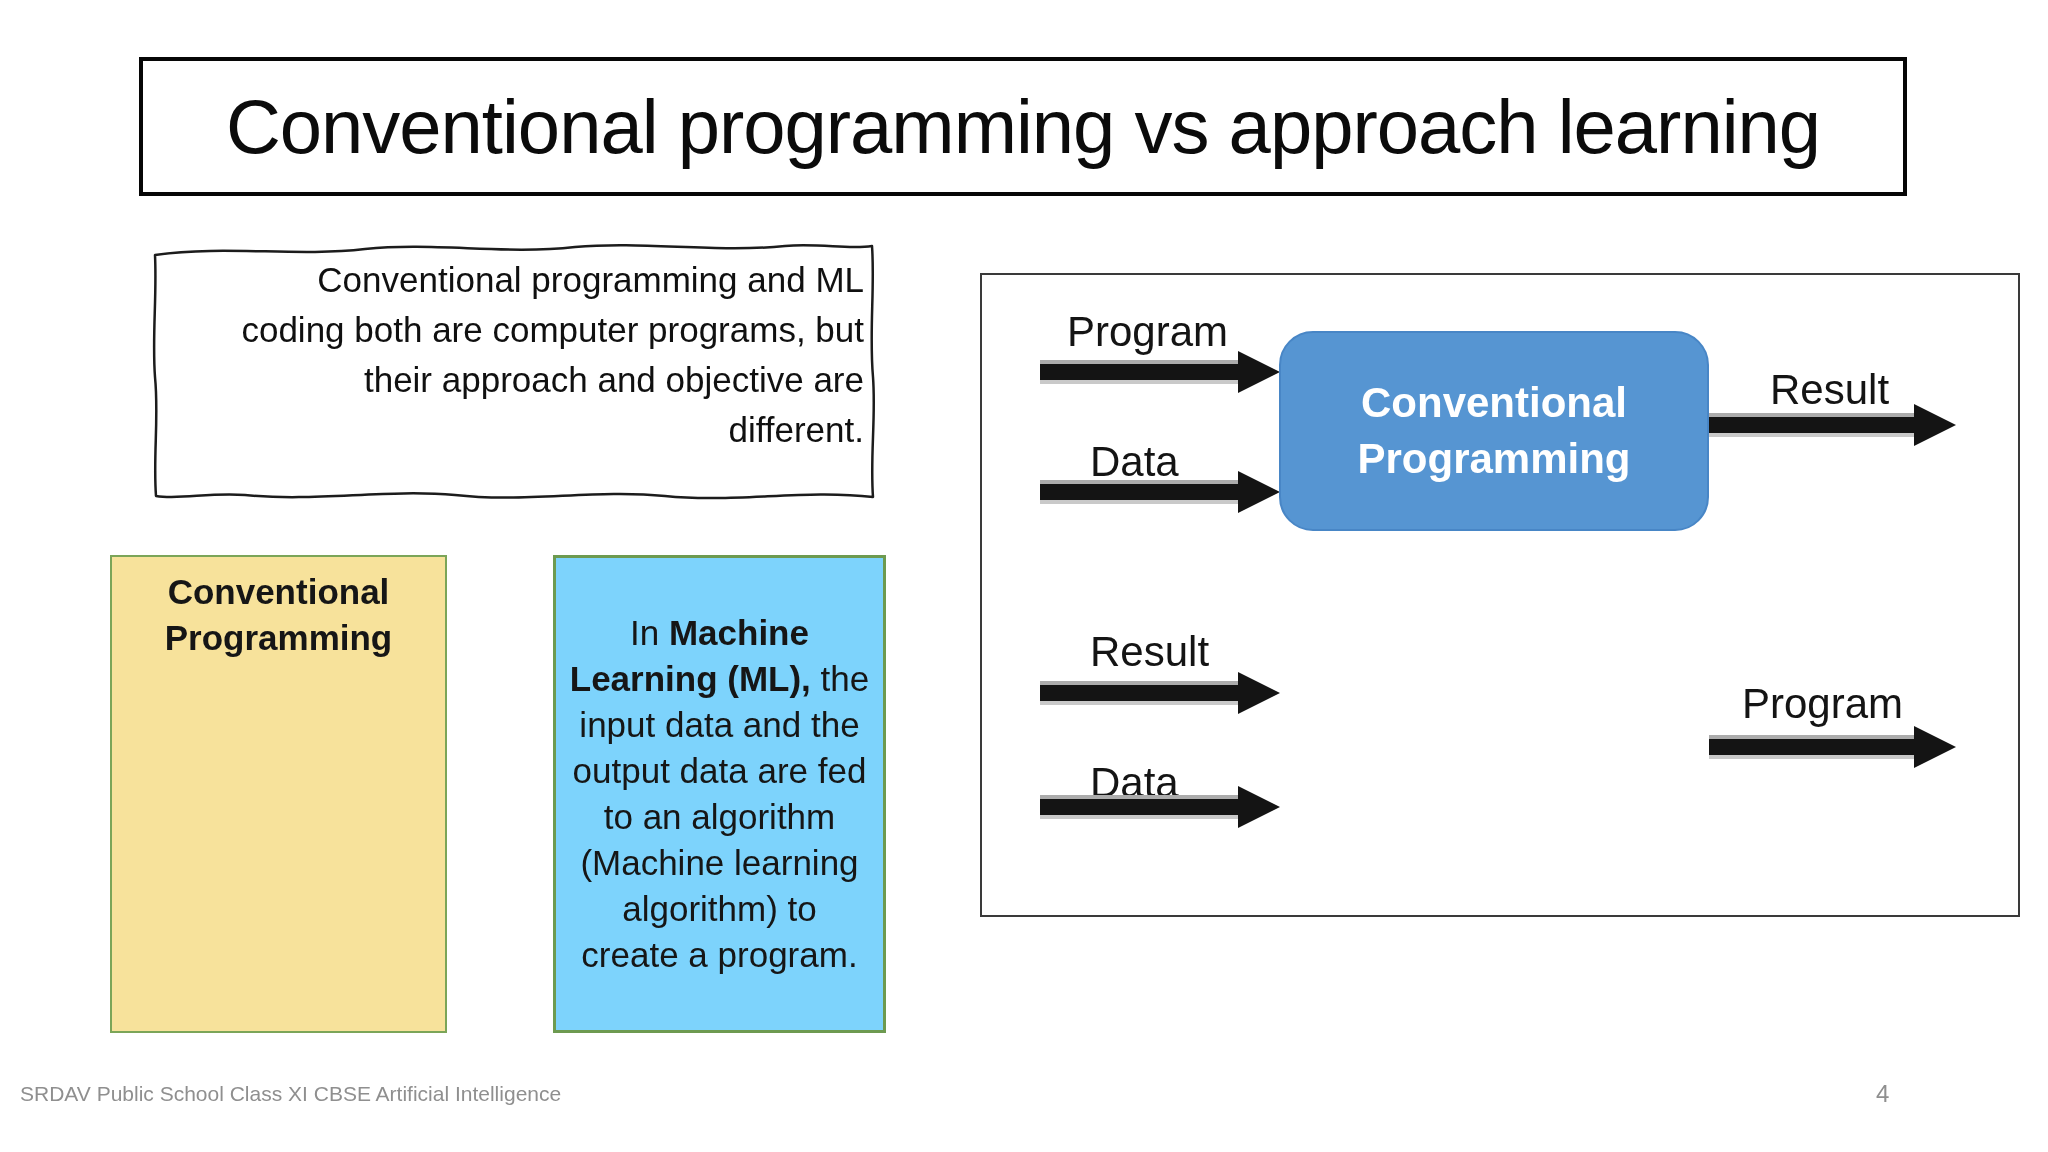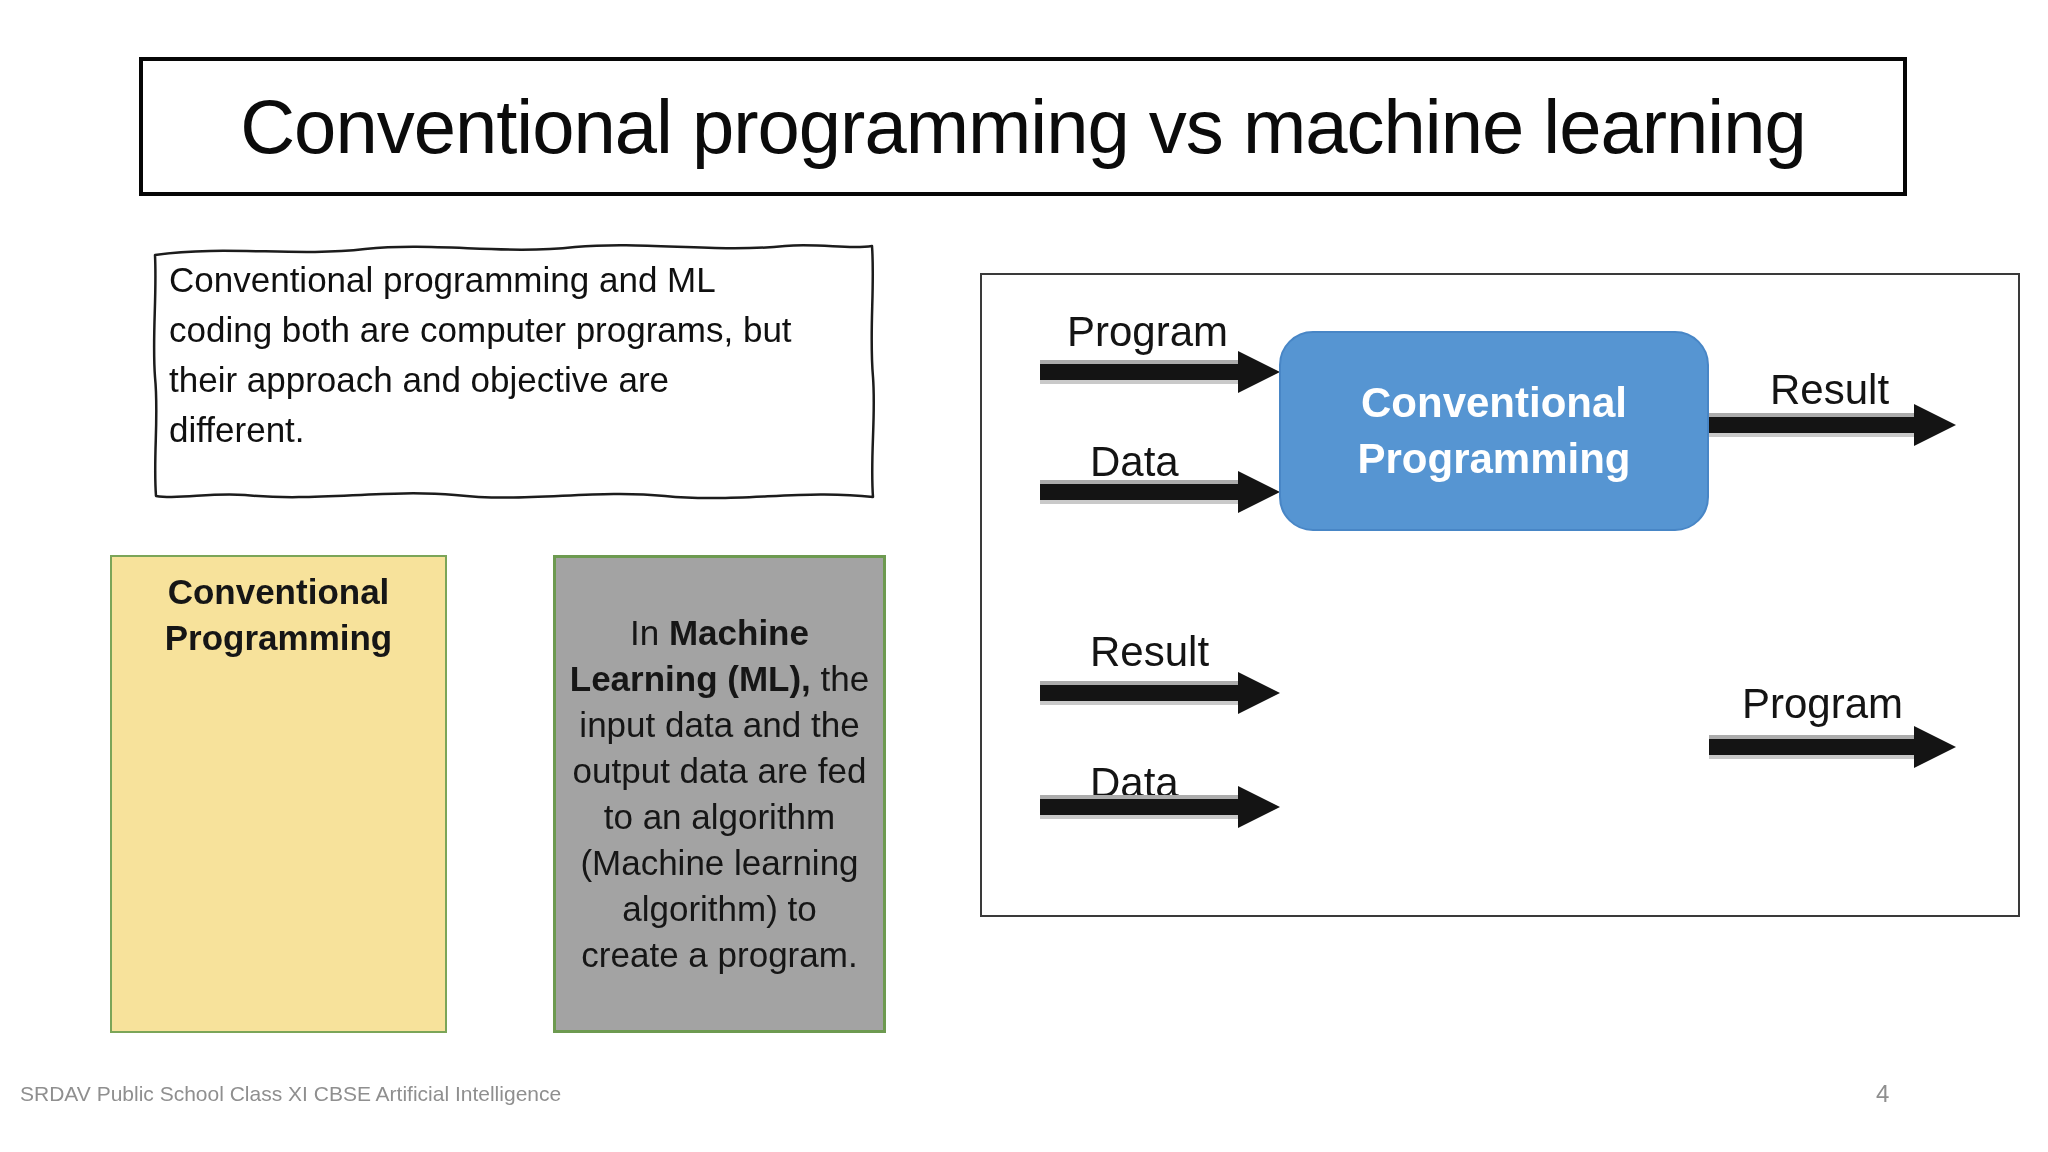--- a/index.html
+++ b/index.html
@@ -15,32 +15,32 @@
   }
   .title-text{
     font-size:76px;line-height:1;letter-spacing:-1px;color:#0b0b0b;font-weight:400;
     white-space:nowrap;
   }
   
   .sketch-note{position:absolute;left:145px;top:237px;width:737px;height:276px;}
   .sketch-note svg{position:absolute;left:0;top:0;width:100%;height:100%;}
   .note-text{
     position:absolute;left:24px;top:18px;right:18px;
-    font-size:35px;line-height:50px;color:#101010;white-space:pre-line;
+    font-size:35px;line-height:50px;color:#101010;white-space:pre-line;text-align:right;
   }
   
   .card{position:absolute;top:555px;height:478px;box-sizing:border-box;text-align:center;}
   .card-conventional{
     left:110px;width:337px;background:#F7E29B;border:2.5px solid #7BA558;
     padding-top:12px;font-size:35px;line-height:46px;
   }
   .card-heading{font-weight:700;white-space:pre-line;color:#161616;}
   .card-body{white-space:pre-line;color:#161616;}
   .card-ml{
-    left:553px;width:333px;background:#a3a3a3;border:3px solid #6D9A50;
+    left:553px;width:333px;background:#7dd3fc;border:3px solid #6D9A50;
     display:flex;align-items:center;justify-content:center;
     font-size:35px;line-height:46px;
   }
   .card-ml-text{white-space:pre-line;color:#161616;padding:0 6px;}
   .card-ml-text .b{font-weight:700;}
   
   .diagram-panel{
     position:absolute;left:980px;top:273px;width:1040px;height:644px;
     border:2px solid #3a3a3a;box-sizing:border-box;background:#ffffff;text-decoration:underline;
   }
@@ -71,21 +71,21 @@
     font-size:21px;color:#8f8f8f;margin-left:20px;
   }
   .page-number{position:absolute;left:1876px;top:1080px;font-size:24px;color:#8f8f8f;}
 </style>
 </head>
 <body>
 
 <div class="slide">
 
   <div class="title-box">
-    <div class="title-text">Conventional programming vs machine learning</div>
+    <div class="title-text">Conventional programming vs approach learning</div>
   </div>
 
   <div class="sketch-note">
     <svg viewBox="0 0 737 276">
       <path d="M 10 18
                C 80 8, 150 20, 220 12
                C 290 5, 360 18, 430 10
                C 500 4, 570 16, 640 9
                C 675 6, 705 13, 727 9
                C 730 50, 724 95, 728 140

